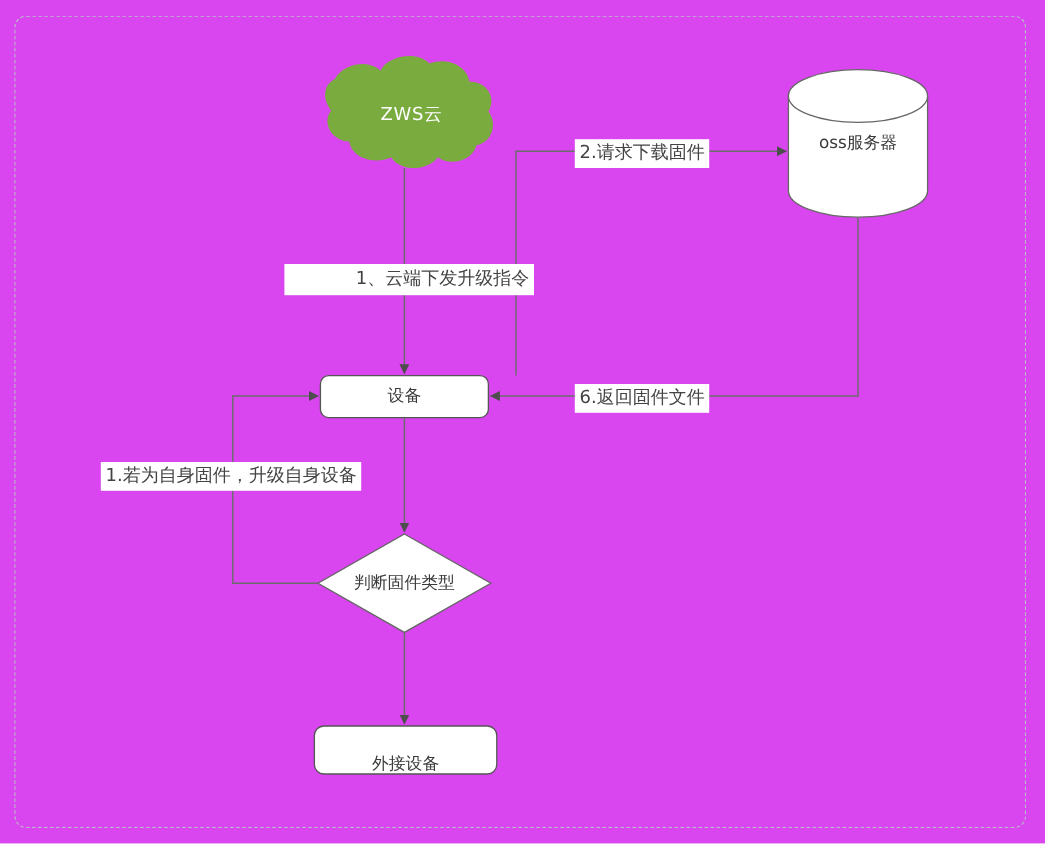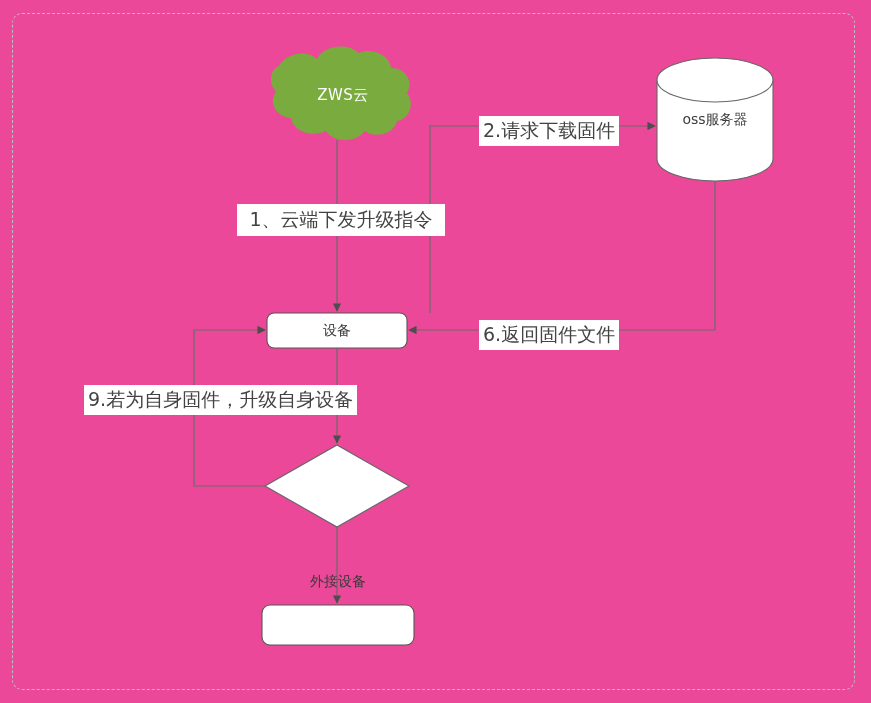--- a/index.html
+++ b/index.html
@@ -8,21 +8,21 @@
     padding: 0;
     background: #ffffff;
   }
   body {
     font-family: "DejaVu Sans", "Liberation Sans", sans-serif;
   }
   #canvas {
     position: relative;
     width: 871px;
     height: 703px;
-    background: #ec4899;
+    background: #d946ef;
     overflow: hidden;
   }
   #frame {
     position: absolute;
     left: 12px;
     top: 13px;
     width: 843px;
     height: 677px;
     box-sizing: border-box;
     border: 1px dashed #b9bdc4;
@@ -50,28 +50,28 @@
     pointer-events: none;
   }
   .cloud-label {
     color: #ffffff;
     font-size: 15px;
     letter-spacing: 0.5px;
   }
   .edge-label {
     position: absolute;
     color: #434343;
-    font-size: 19px;
+    font-size: 15px;
     line-height: 1.45;
-    text-align: center;
+    text-align: right;
     background: #ffffff;
     white-space: nowrap;
     pointer-events: none;
   }
-  .edge-label.two-line { white-space: normal; }
+  .edge-label.two-line { white-space: normal; margin-top: 16px; }
 </style>
 </head>
 <body>
 
 <div id="canvas">
 
   <div id="frame"></div>
 
   <svg class="layer" viewBox="0 0 871 703" xmlns="http://www.w3.org/2000/svg">
     <defs>
@@ -123,27 +123,28 @@
 
     <path d="M 337 527 L 337 603" fill="none" stroke="#6b6b6b" stroke-width="1.2" marker-end="url(#arrow)"></path>
   </svg>
 
   <div class="node-label cloud-label" style="left:279px; top:80px; width:128px; height:30px;">ZWS云</div>
 
   <div class="node-label" style="left:657px; top:108px; width:116px; height:22px;">oss服务器</div>
 
   <div class="node-label" style="left:267px; top:313px; width:140px; height:35px;">设备</div>
 
+  <div class="node-label" style="left:265px; top:473px; width:144px; height:26px;">判断固件类型</div>
 
-  <div class="node-label" style="left:262px; top:569px; width:152px; height:24px;">外接设备</div>
+  <div class="node-label" style="left:262px; top:625px; width:152px; height:24px;">外接设备</div>
 
   <div class="edge-label two-line" style="left:237px; top:204px; width:200px; padding:2px 4px;">
     <div>1、云端下发升级指令</div>
   </div>
 
   <div class="edge-label" style="left:479px; top:116px; padding:1px 4px;">2.请求下载固件</div>
 
   <div class="edge-label" style="left:479px; top:320px; padding:1px 4px;">6.返回固件文件</div>
 
-  <div class="edge-label" style="left:84px; top:385px; padding:1px 4px;">9.若为自身固件，升级自身设备</div>
+  <div class="edge-label" style="left:84px; top:385px; padding:1px 4px;">1.若为自身固件，升级自身设备</div>
 
 
 </div>
 
 </body></html>

